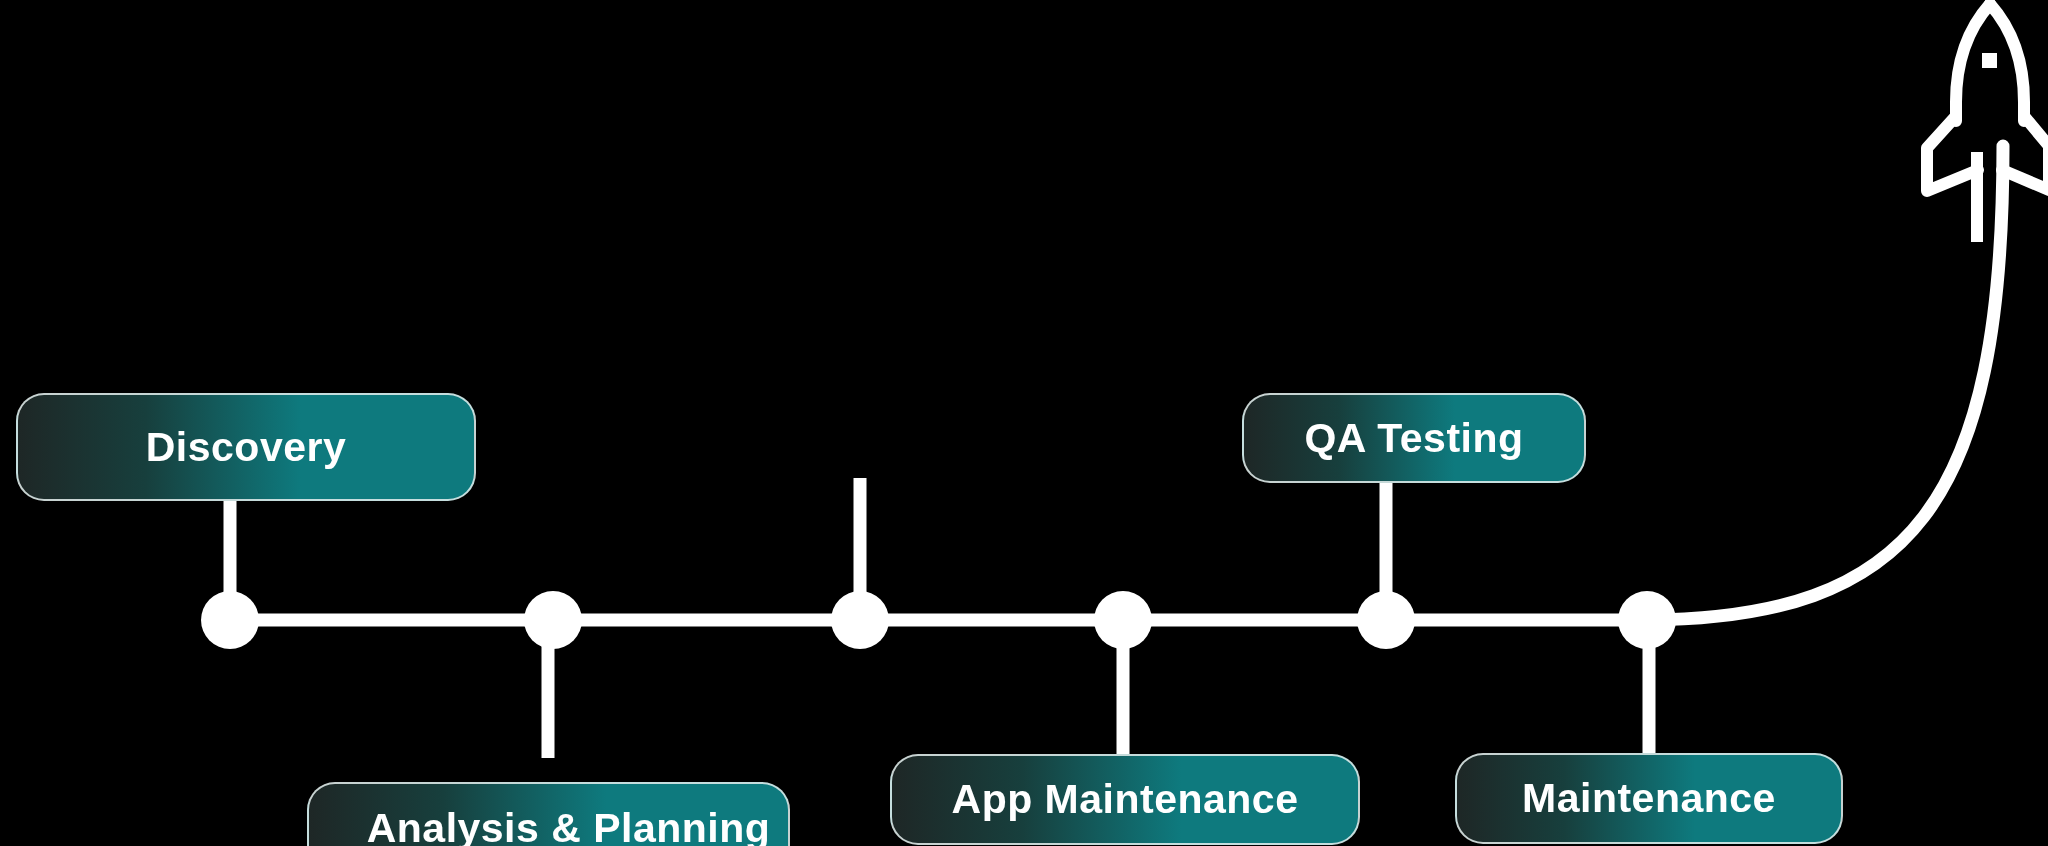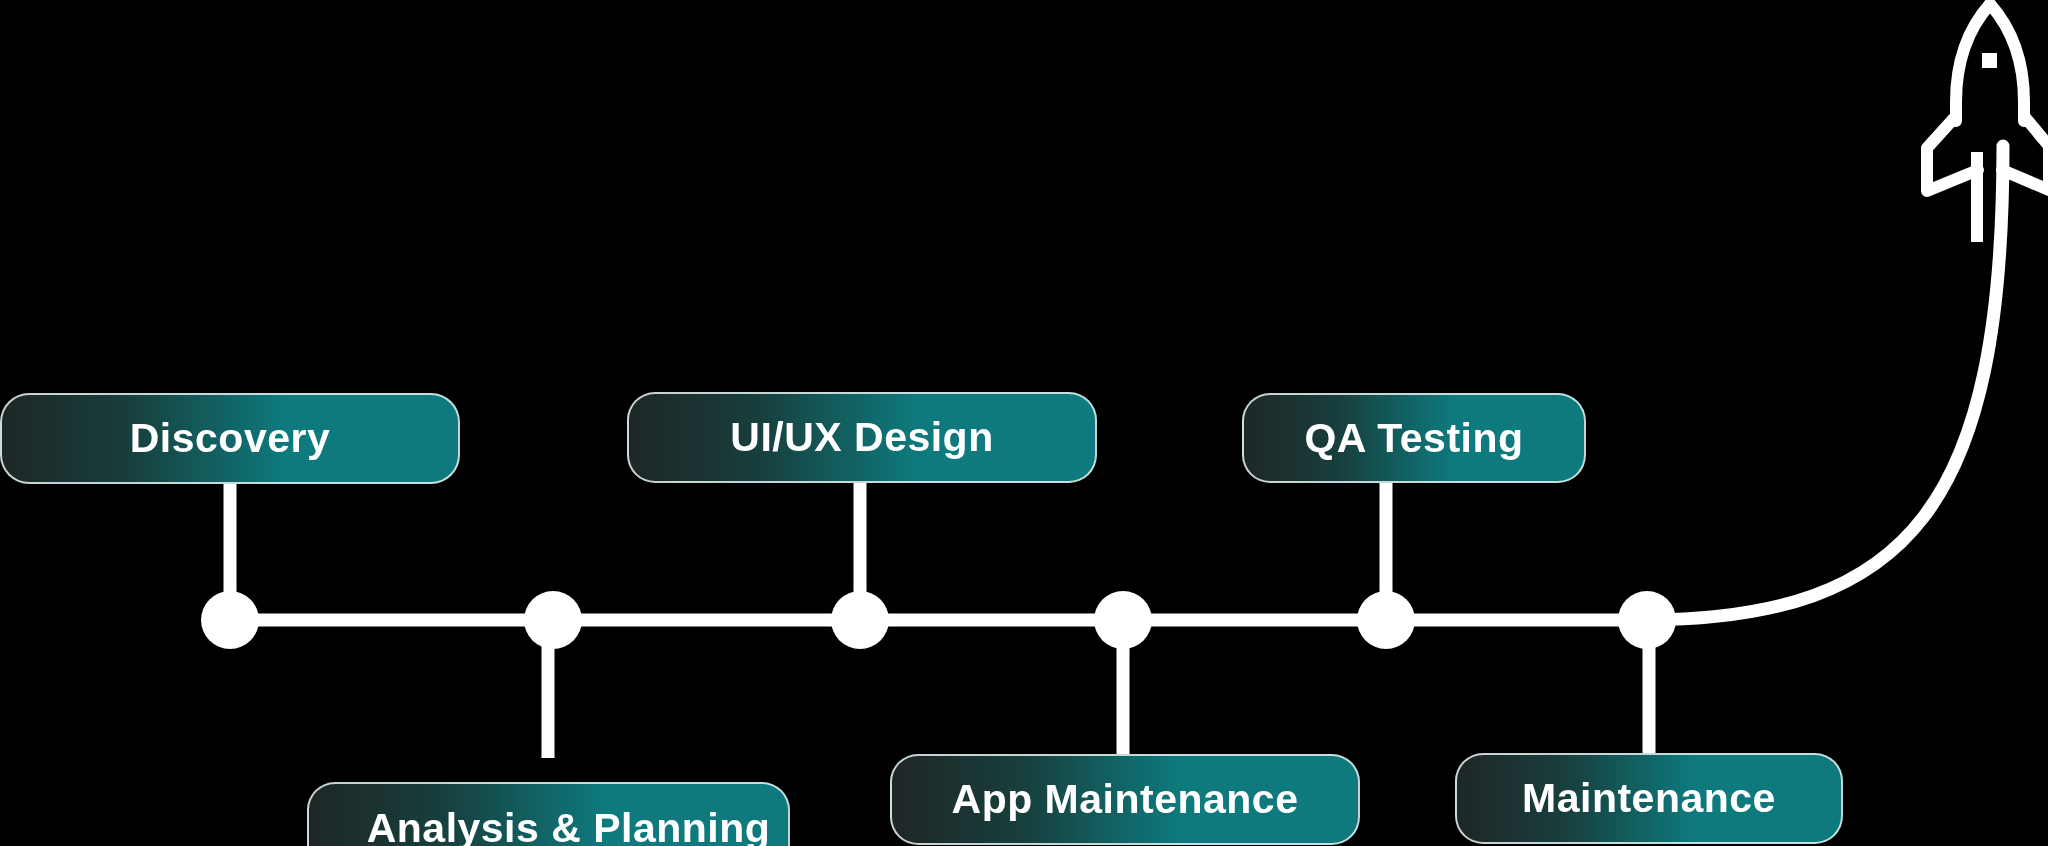--- a/index.html
+++ b/index.html
@@ -35,21 +35,21 @@
       var(--badge-teal, #0e7a7e) 62%,
       var(--badge-teal, #0e7a7e) 100%);
     color: var(--badge-text, #fff);
     font-size: 41px;
     font-weight: 700;
     letter-spacing: 0.5px;
     white-space: nowrap;
     text-align: center;
   }
   
-  #badge-discovery   { left: 0;    top: 393px; width: 460px; height: 91px; border-radius: 29px; }
+  #badge-discovery   { left: 16px;    top: 393px; width: 460px; height: 108px; }
   #badge-uiux        { left: 627px;  top: 392px; width: 470px; height: 91px; }
   #badge-qa          { left: 1242px; top: 393px; width: 344px; height: 90px; }
   
   #badge-analysis    { left: 307px;  top: 782px; width: 483px; height: 92px; padding-left: 40px; }
   #badge-appdev      { left: 890px;  top: 754px; width: 470px; height: 91px; }
   #badge-maintenance { left: 1455px; top: 753px; width: 388px; height: 91px; }
 </style>
 </head>
 <body>
 
@@ -86,23 +86,20 @@
   </svg>
 
   <div class="badge" id="badge-discovery">
     <span>Discovery</span>
   </div>
 
   <div class="badge" id="badge-analysis">
     <span>Analysis &amp; Planning</span>
   </div>
 
-  <div class="badge" id="badge-uiux">
-    <span>UI/UX Design</span>
-  </div>
 
   <div class="badge" id="badge-appdev">
     <span>App Maintenance</span>
   </div>
 
   <div class="badge" id="badge-qa">
     <span>QA Testing</span>
   </div>
 
   <div class="badge" id="badge-maintenance">

